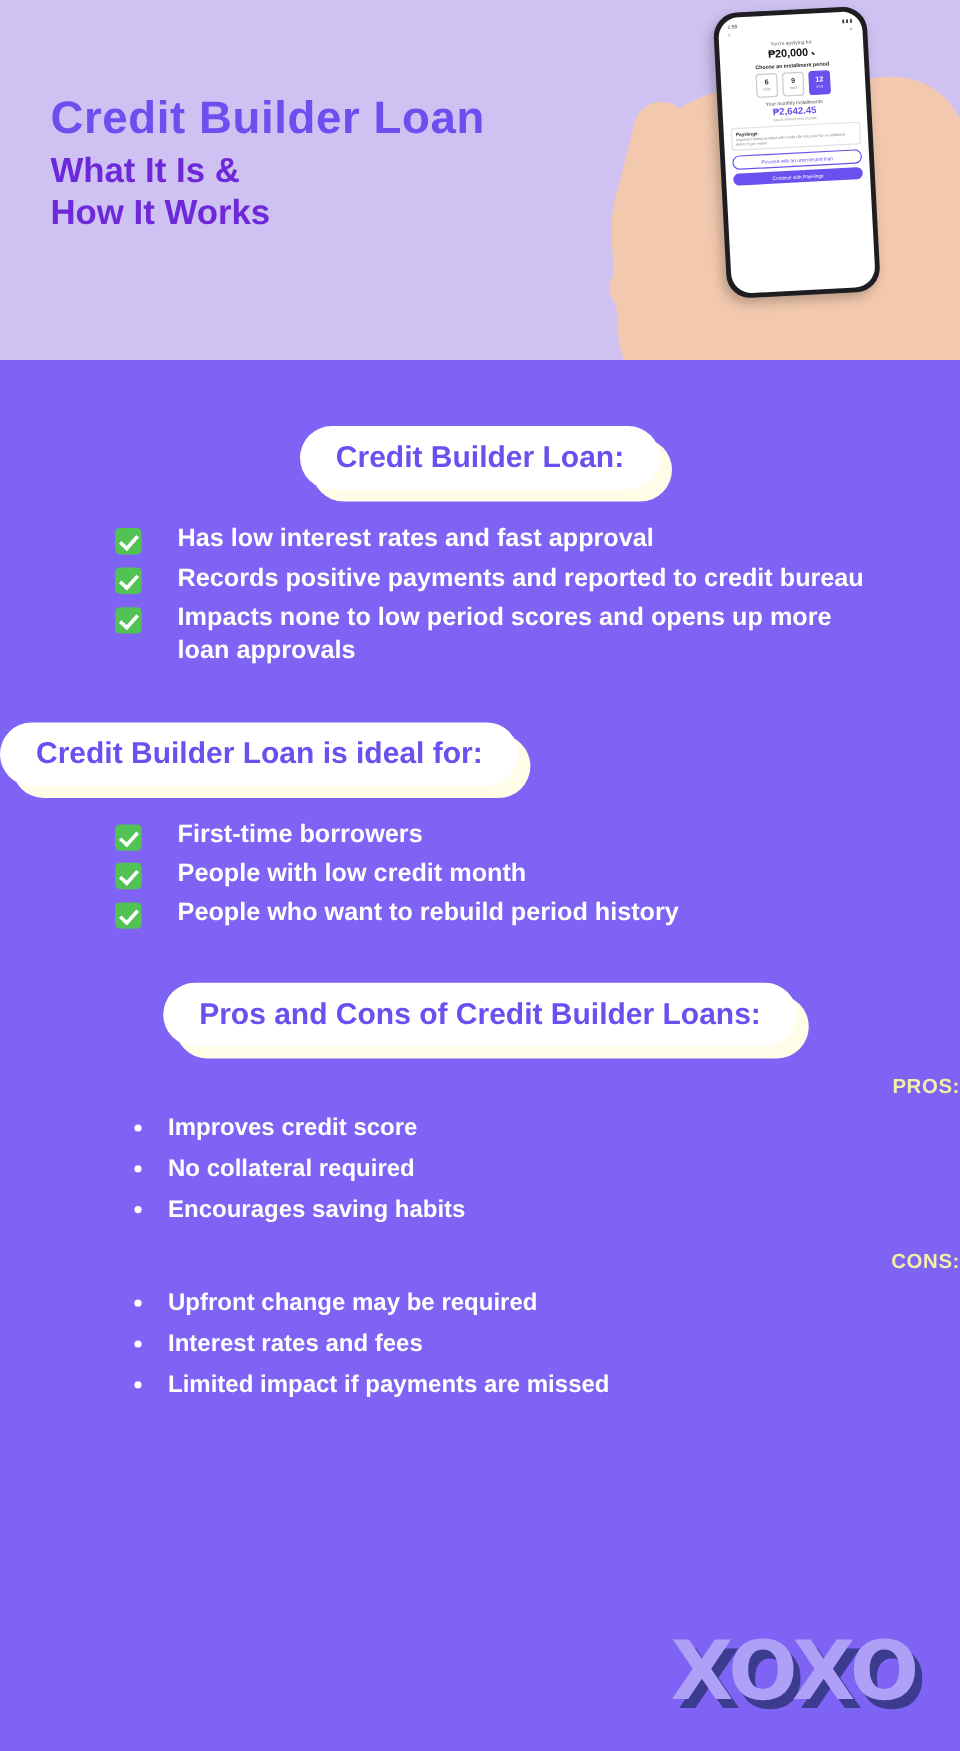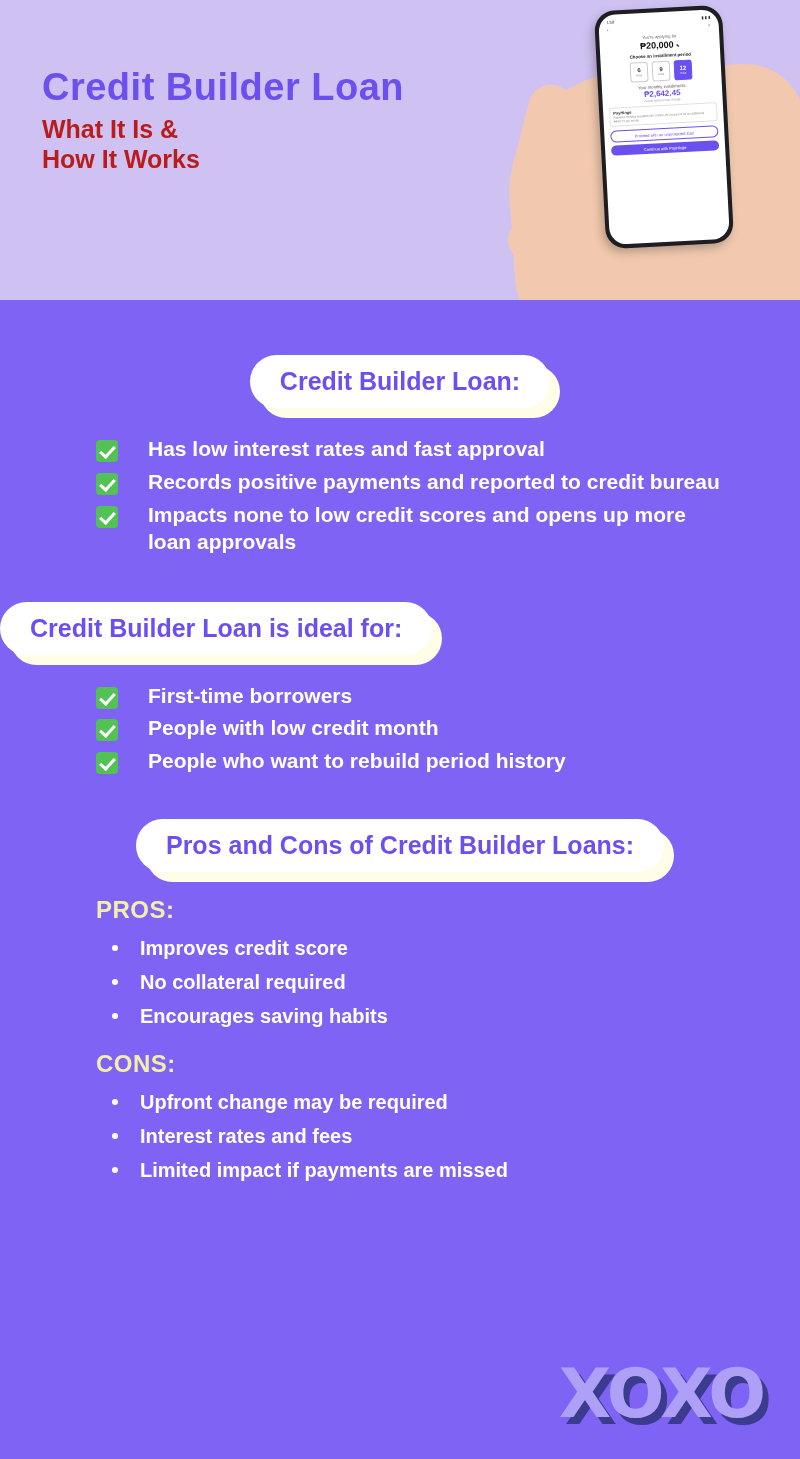--- a/index.html
+++ b/index.html
@@ -21,34 +21,34 @@
   .header {
     position: relative;
     width: 800px;
     height: 300px;
     background: #CFC2F2;
     overflow: hidden;
   }
   .header-title-wrap {
     position: absolute;
     left: 42px;
-    top: 68px;
+    top: 80px;
   }
   .h-title {
     font-size: 38px;
     font-weight: bold;
     color: #6C4FEF;
     letter-spacing: 0.5px;
     line-height: 1.05;
   }
   .h-sub {
     margin-top: 6px;
-    font-size: 25px;
-    font-weight: bold;
-    color: #b91c1c;
+    font-size: 29px;
+    font-weight: bold;
+    color: #6d28d9;
     line-height: 1.22;
   }
 
   
   .hand-art {
     position: absolute;
     right: 0;
     top: 0;
     width: 310px;
     height: 300px;
@@ -190,25 +190,26 @@
     line-height: 1.28;
     max-width: 580px;
   }
 
   .block2 { text-align: left; margin-top: 46px; }
 
   .block3 { text-align: center; margin-top: 44px; }
 
   .proscons { margin: 24px 0 0 96px; }
   .pc-head {
-    font-size: 24px;
+    font-size: 17px;
     font-weight: bold;
     color: #F4EFA8;
     letter-spacing: .5px;
     margin-bottom: 10px;
+    text-align: right;
   }
   .pc-list { margin: 0 0 0 8px; }
   .pc-li {
     display: flex;
     align-items: flex-start;
     margin-bottom: 6px;
     text-align: right;
   }
   .dot {
     width: 6px; height: 6px; border-radius: 50%;
@@ -315,21 +316,21 @@
       <div class="li">
         <span class="check"></span>
         <span class="li-text">Has low interest rates and fast approval</span>
       </div>
       <div class="li">
         <span class="check"></span>
         <span class="li-text">Records positive payments and reported to credit bureau</span>
       </div>
       <div class="li">
         <span class="check"></span>
-        <span class="li-text">Impacts none to low credit scores and opens up more loan approvals</span>
+        <span class="li-text">Impacts none to low period scores and opens up more loan approvals</span>
       </div>
     </div>
 
     <div class="block2">
       <span class="pill-wrap">
         <span class="pill">Credit Builder Loan is ideal for:</span>
       </span>
     </div>
     <div class="list">
       <div class="li">

